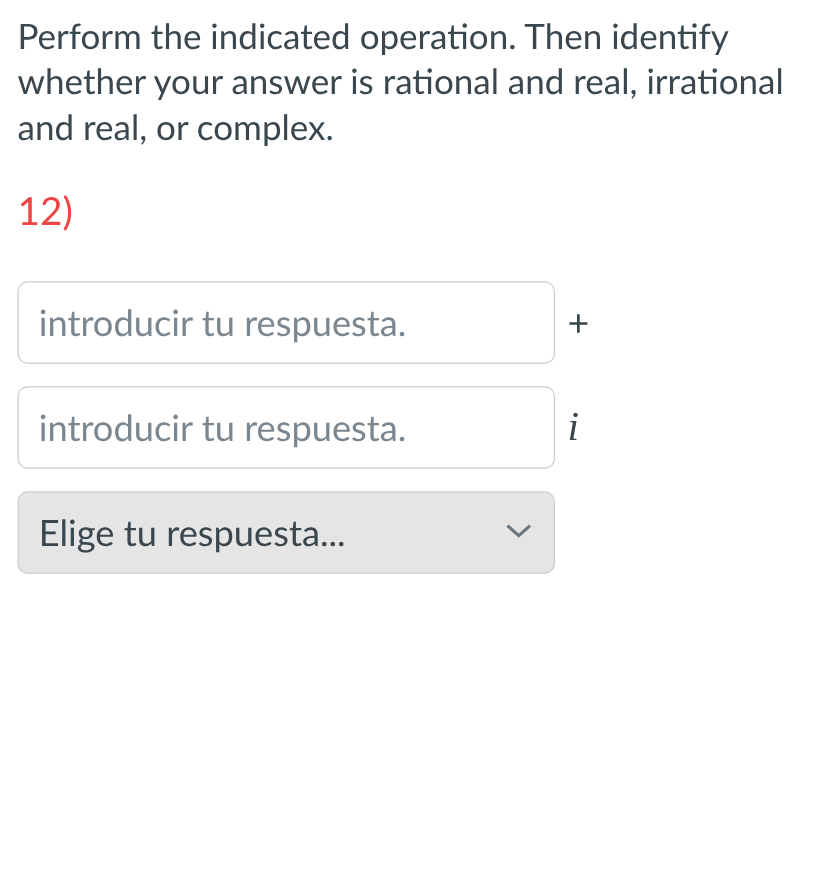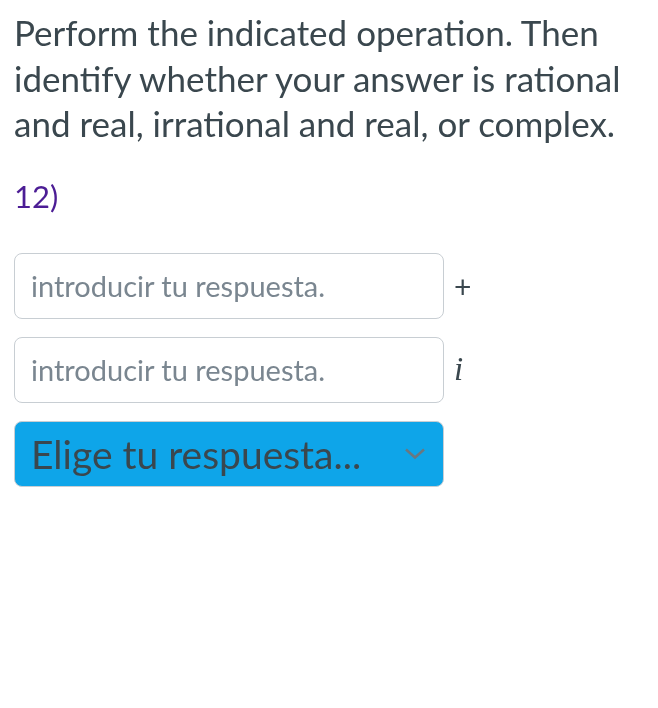--- a/index.html
+++ b/index.html
@@ -8,38 +8,38 @@
       box-sizing: border-box;
     }
     body {
       font-family: -apple-system, BlinkMacSystemFont, "Segoe UI", "Lato", Arial, sans-serif;
       background: #fff;
       width: 658px;
       height: 708px;
       padding: 10px 14px;
     }
     .instruction {
-      font-size: 35px;
+      font-size: 28px;
       line-height: 1.3;
       color: #3a474e;
       margin-bottom: 30px;
       font-weight: 400;
     }
     .problem {
       font-size: 31px;
       color: #000;
       margin-bottom: 38px;
       font-family: "Times New Roman", serif;
       display: flex;
       align-items: center;
       gap: 6px;
     }
     .problem-number {
       font-family: -apple-system, BlinkMacSystemFont, "Segoe UI", "Lato", Arial, sans-serif;
-      color: #4c1d95;
+      color: #ef4444;
       margin-right: 4px;
     }
     .math {
       font-family: "Times New Roman", serif;
       font-size: 32px;
     }
     .answer-area {
       display: flex;
       flex-direction: column;
       gap: 12px;
@@ -80,24 +80,24 @@
       position: relative;
       width: 430px;
       height: 66px;
     }
     .select-box {
       width: 100%;
       height: 100%;
       border: 1px solid #c8ced3;
       border-radius: 8px;
       padding: 0 50px 0 16px;
-      font-size: 39px;
+      font-size: 29px;
       color: #3a474e;
       font-family: -apple-system, BlinkMacSystemFont, "Segoe UI", "Lato", Arial, sans-serif;
-      background: #0ea5e9;
+      background: #e5e5e5;
       appearance: none;
       -webkit-appearance: none;
       cursor: pointer;
       display: flex;
       align-items: center;
     }
     .chevron {
       position: absolute;
       right: 18px;
       top: 50%;

